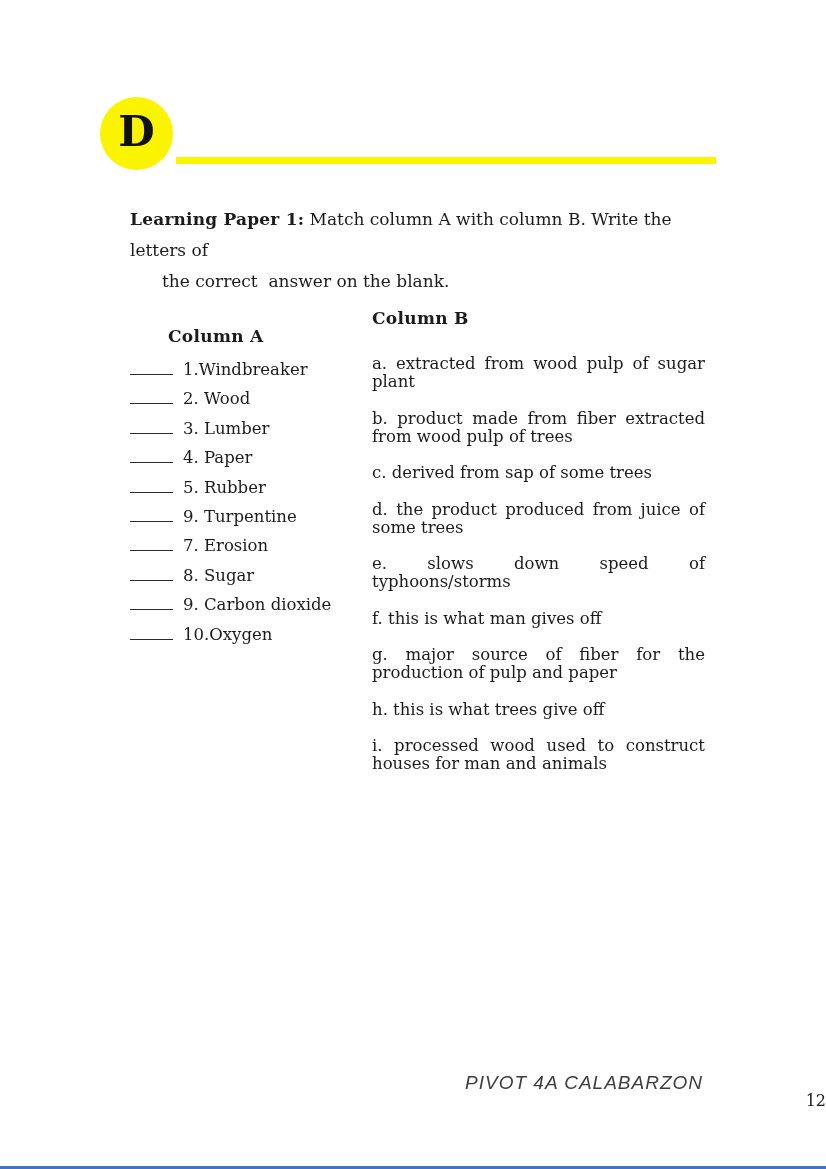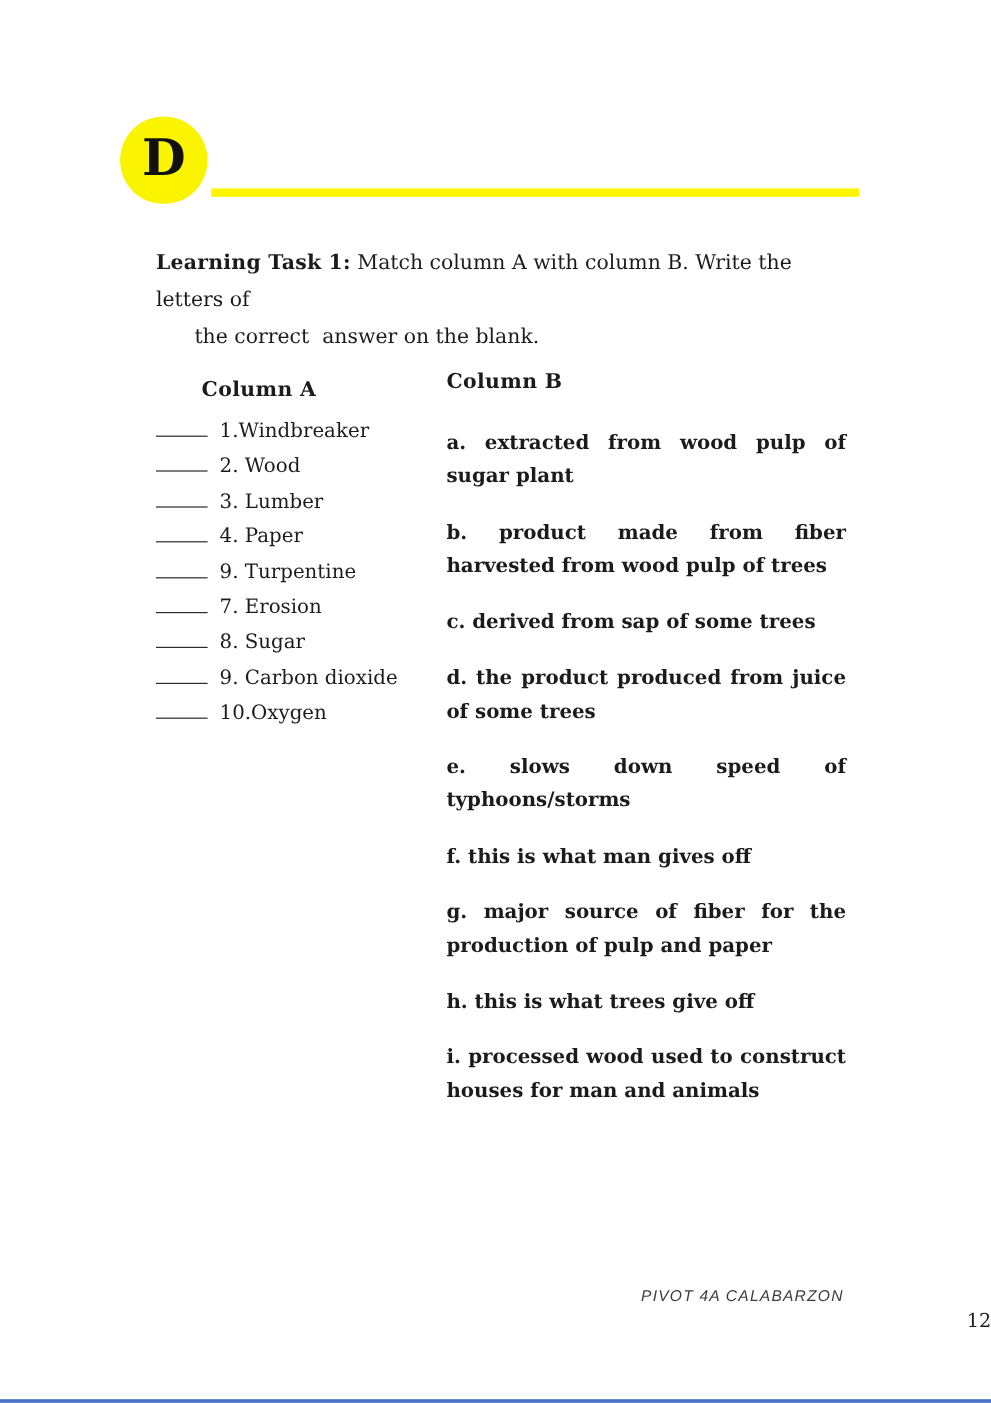--- a/index.html
+++ b/index.html
@@ -36,90 +36,91 @@
   .task b { letter-spacing: 0.2px; }
   .task .rest, .task-line2 { white-space: pre-wrap; }
   .task-line2 { margin-left: 32px; }
 
   
   .col-a {
     position: absolute; left: 130px; top: 314px; width: 250px;
     font-size: 16.5px;
   }
   .col-a-header {
-    font-weight: bold; font-size: 17px; margin: 1px 0 14px 38px;
+    font-weight: bold; font-size: 17px; margin: 12px 0 14px 38px;
     letter-spacing: 0.3px;
   }
   .match-row { height: 29.4px; white-space: nowrap; }
   .blank {
     display: inline-block; width: 43px; height: 2px;
     border-bottom: 1.2px solid #2a2a2a;
     margin-right: 10px;
   }
 
   
   .col-b {
     position: absolute; left: 372px; top: 308px; width: 333px;
     font-size: 16.5px;
   }
   .col-b-header {
     font-weight: bold; font-size: 17px; text-align: left;
     margin: 0 0 27px 0; letter-spacing: 0.3px;
   }
   .col-b p {
-    margin: 0 0 18.5px 0; line-height: 28px;
-    text-align: justify; text-align-last: left; font-weight: bold;
+    margin: 0 0 18.5px 0; line-height: 18px;
+    text-align: justify; text-align-last: left;
   }
 
   
   .footer-brand {
     position: absolute; right: 123px; top: 1072px;
     font-family: "Liberation Sans", sans-serif;
-    font-style: italic; font-size: 13px; letter-spacing: 1px;
+    font-style: italic; font-size: 19px; letter-spacing: 1px;
     color: #3c3c3c;
   }
   .page-number {
     position: absolute; left: 0; top: 1091px; width: 100%;
     text-align: right; font-size: 16px;
   }
   .footer-line {
     position: absolute; left: 0; bottom: 0; width: 100%; height: 3px;
     background: #4472C4;
   }
 </style>
 </head>
 <body>
 
 <div class="badge">
   <span class="badge-letter">D</span>
 </div>
 <div class="yellow-rule"></div>
 
 <div class="task">
-  <div><b>Learning Task 1:</b><span class="rest"> Match column A with column B. Write the letters of</span></div>
+  <div><b>Learning Paper 1:</b><span class="rest"> Match column A with column B. Write the letters of</span></div>
   <div class="task-line2">the correct  answer on the blank.</div>
 </div>
 
 <div class="col-a">
   <div class="col-a-header">Column A</div>
   <div class="match-row"><span class="blank"></span><span>1.Windbreaker</span></div>
   <div class="match-row"><span class="blank"></span><span>2. Wood</span></div>
   <div class="match-row"><span class="blank"></span><span>3. Lumber</span></div>
   <div class="match-row"><span class="blank"></span><span>4. Paper</span></div>
+  <div class="match-row"><span class="blank"></span><span>5. Rubber</span></div>
   <div class="match-row"><span class="blank"></span><span>9. Turpentine</span></div>
   <div class="match-row"><span class="blank"></span><span>7. Erosion</span></div>
   <div class="match-row"><span class="blank"></span><span>8. Sugar</span></div>
   <div class="match-row"><span class="blank"></span><span>9. Carbon dioxide</span></div>
   <div class="match-row"><span class="blank"></span><span>10.Oxygen</span></div>
 </div>
 
 <div class="col-b">
   <div class="col-b-header">Column B</div>
   <p>a. extracted from wood pulp of sugar plant</p>
-  <p>b. product made from fiber harvested from wood pulp of trees</p>
+  <p>b. product made from fiber extracted from wood pulp of trees</p>
   <p>c. derived from sap of some trees</p>
   <p>d. the product produced from juice of some trees</p>
   <p>e. slows down speed of typhoons/storms</p>
   <p>f. this is what man gives off</p>
   <p>g. major source of fiber for the production of pulp and paper</p>
   <p>h. this is what trees give off</p>
   <p>i. processed wood used to construct houses for man and animals</p>
 </div>
 
 <div class="footer-brand">PIVOT 4A CALABARZON</div>

